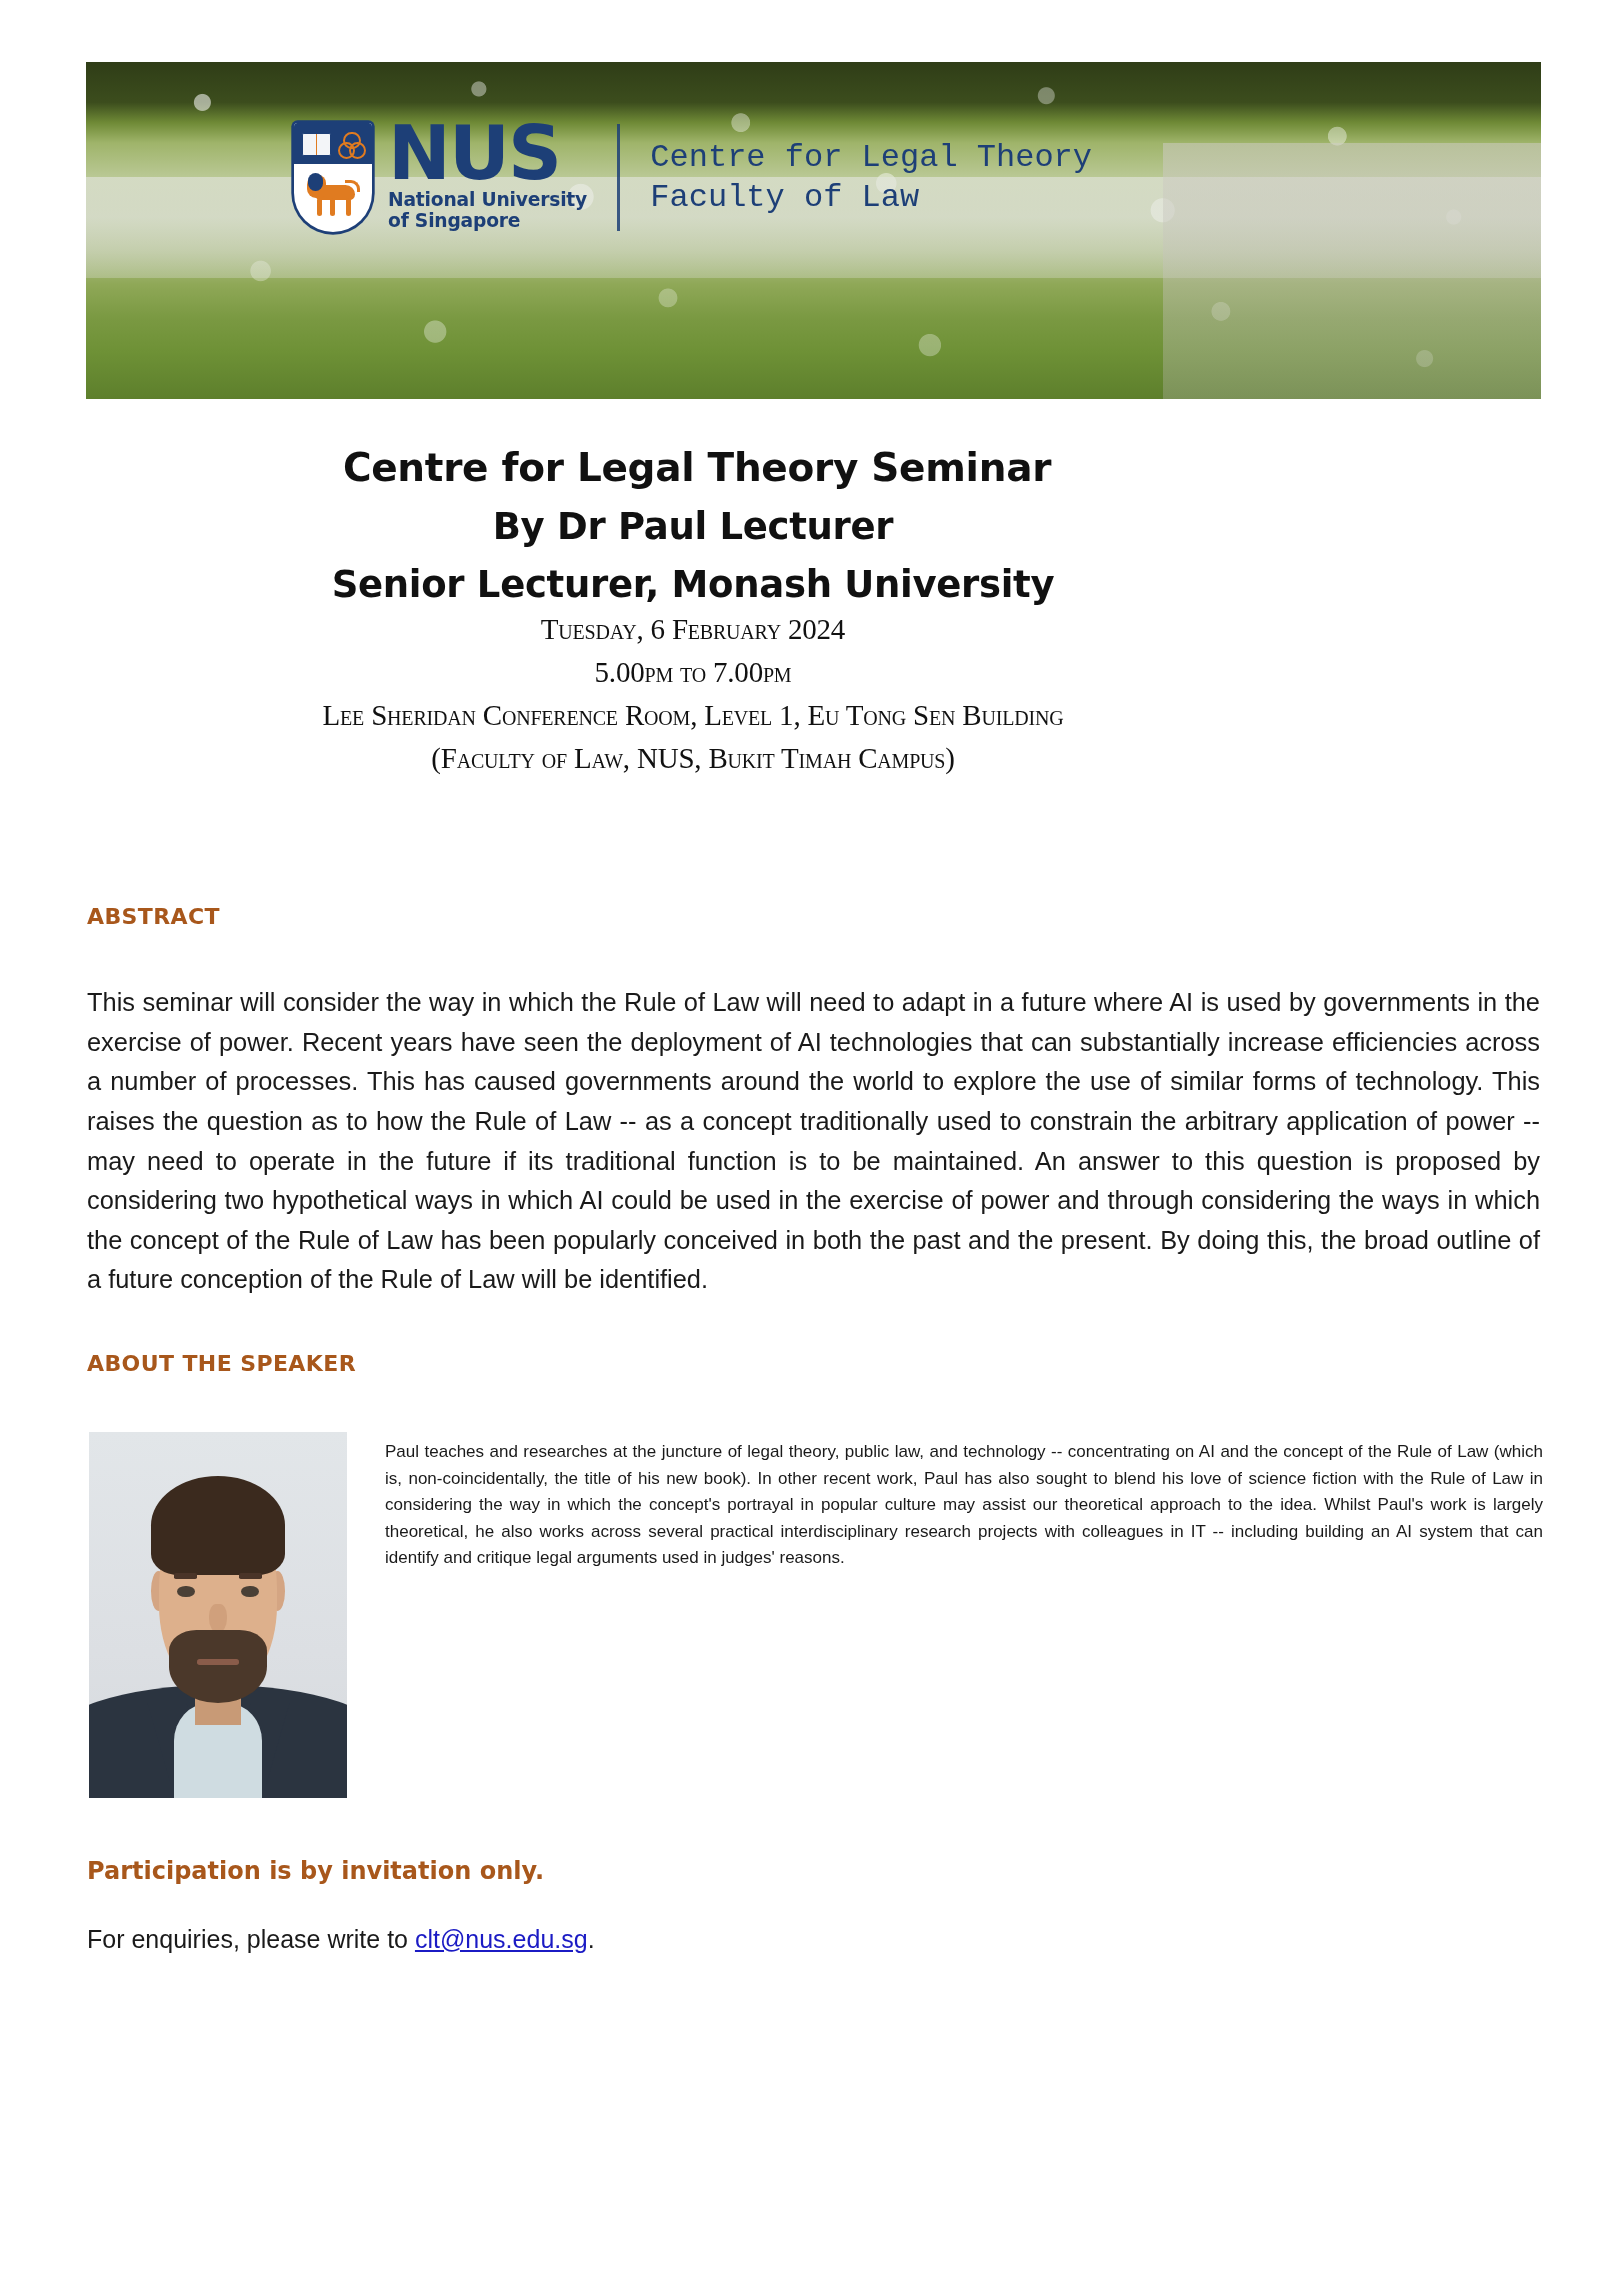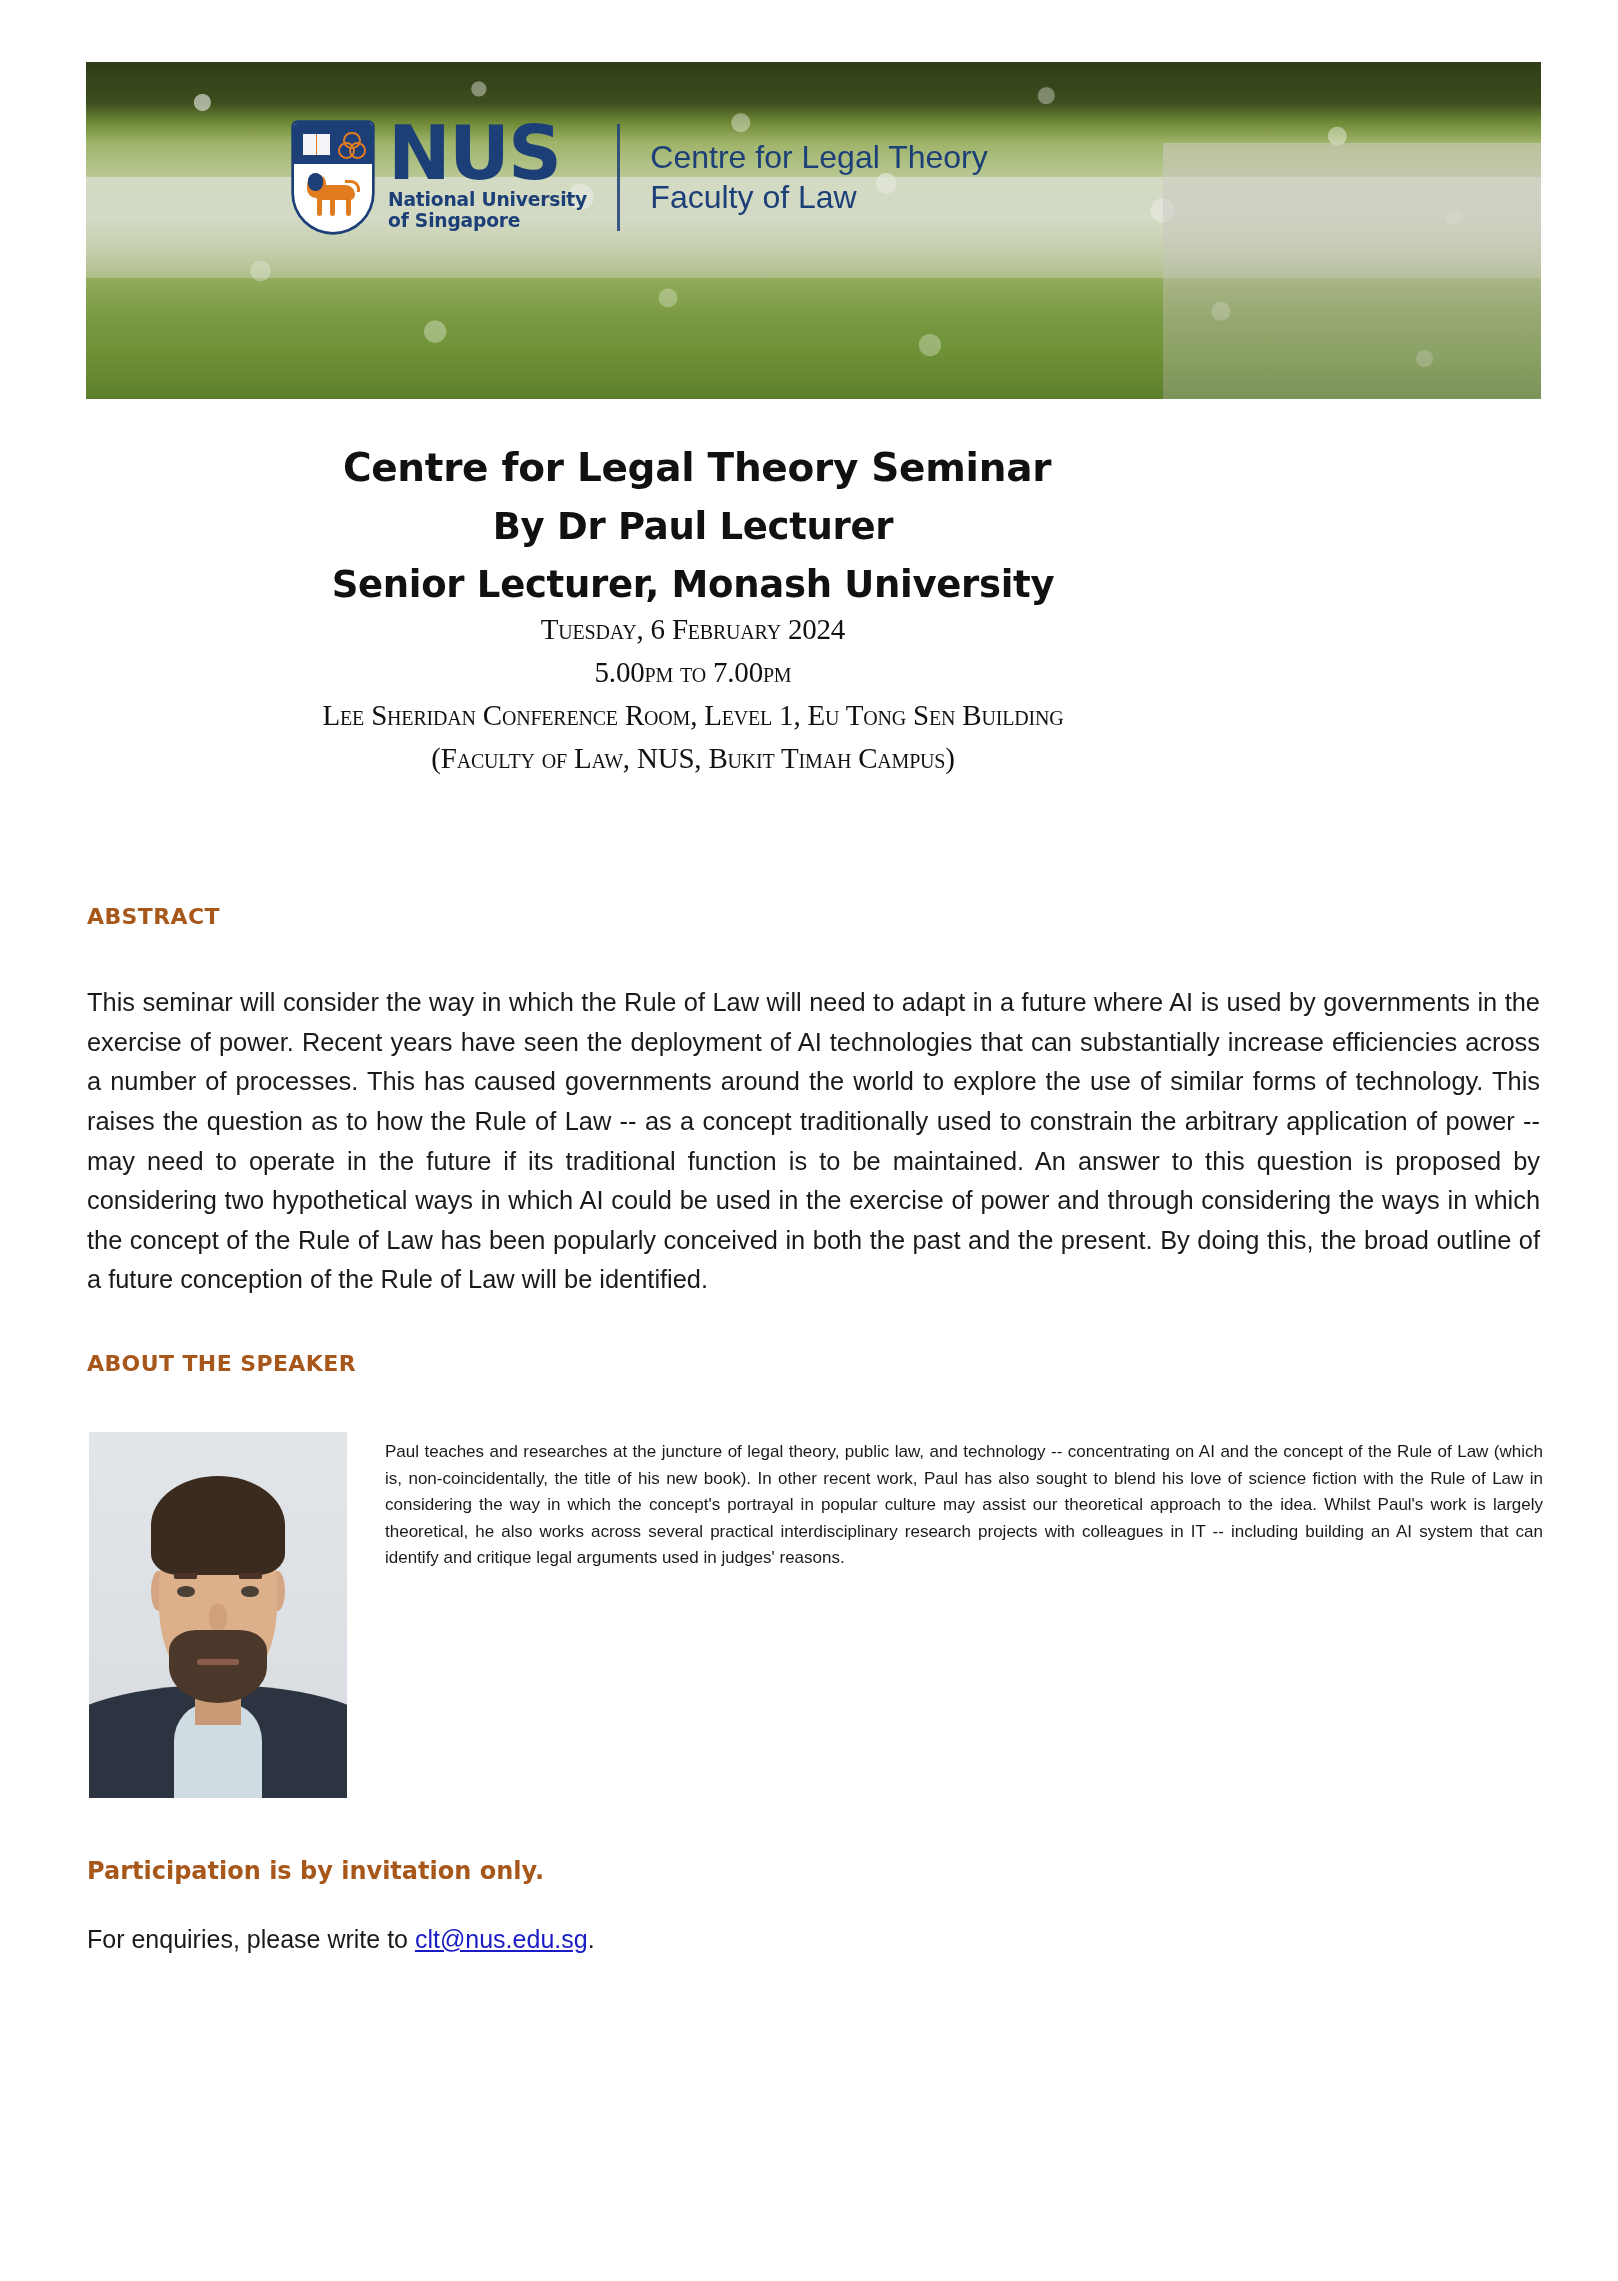--- a/index.html
+++ b/index.html
@@ -199,21 +199,21 @@
     letter-spacing: -0.2px;
   }
   .logo-divider {
     width: 2.7px;
     height: 107px;
     background: #1d3f77;
     margin: 0 14.3px;
     opacity: .85;
   }
   .unit-name {
-    font-family: Liberation Sans, sans-serif;
+    font-family: Liberation Mono, monospace;
     font-size: 32px;
     line-height: 1.24;
     color: #1d3f77;
     font-weight: 500;
     white-space: nowrap;
   }
 
   
   .title-wrap {
     position: absolute;

